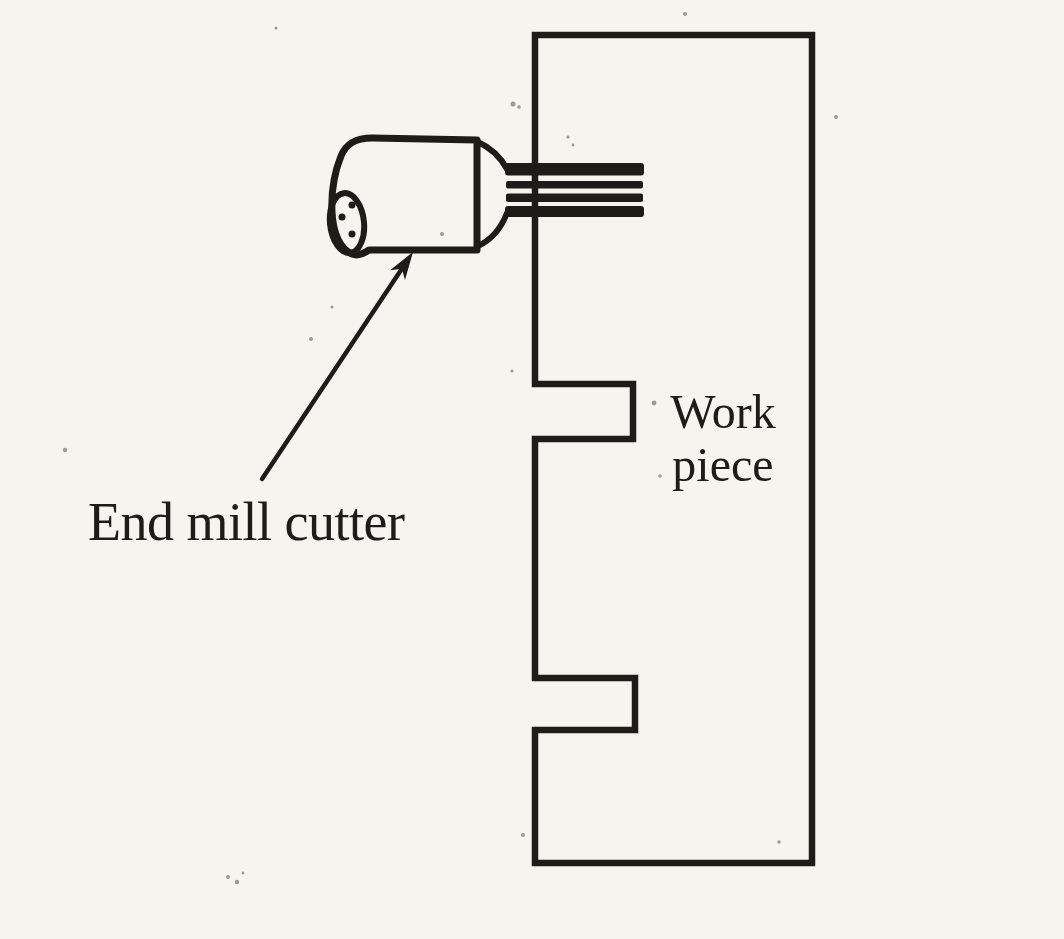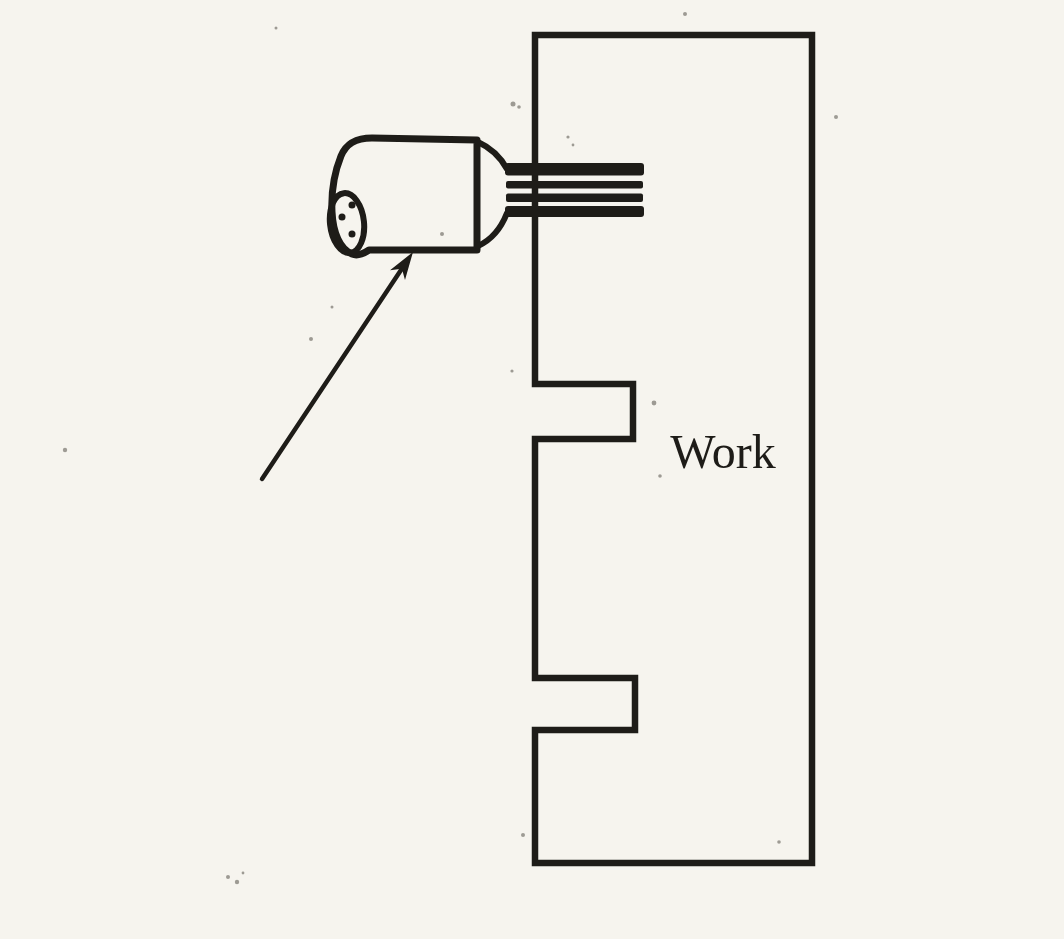--- a/index.html
+++ b/index.html
@@ -38,21 +38,20 @@
     line-height: 54px;
     letter-spacing: -0.5px;
   }
   .work-label {
     left: 723px;
     top: 385px;
     transform: translateX(-50%);
     font-size: 48px;
     line-height: 53px;
     text-align: center;
-    margin-top: 40px;
   }
   .caption-label {
     left: 525px;
     top: 874px;
     width: 300px;
     text-align: center;
     font-size: 56px;
     line-height: 56px;
     word-spacing: 10px;
     letter-spacing: 0.5px;
@@ -115,16 +114,17 @@
       <circle cx="654" cy="403" r="2.4"></circle>
       <circle cx="660" cy="476" r="1.8"></circle>
       <circle cx="523" cy="835" r="2"></circle>
       <circle cx="779" cy="842" r="1.8"></circle>
       <circle cx="228" cy="877" r="2"></circle>
       <circle cx="237" cy="882" r="2.2"></circle>
       <circle cx="243" cy="873" r="1.4"></circle>
     </g>
   </svg>
 
+  <div class="label cutter-label">End mill cutter</div>
 
-  <div class="label work-label"><span>Work</span><br></div>
+  <div class="label work-label"><span>Work</span><br><span>piece</span></div>
 
 </div>
 
 </body></html>

